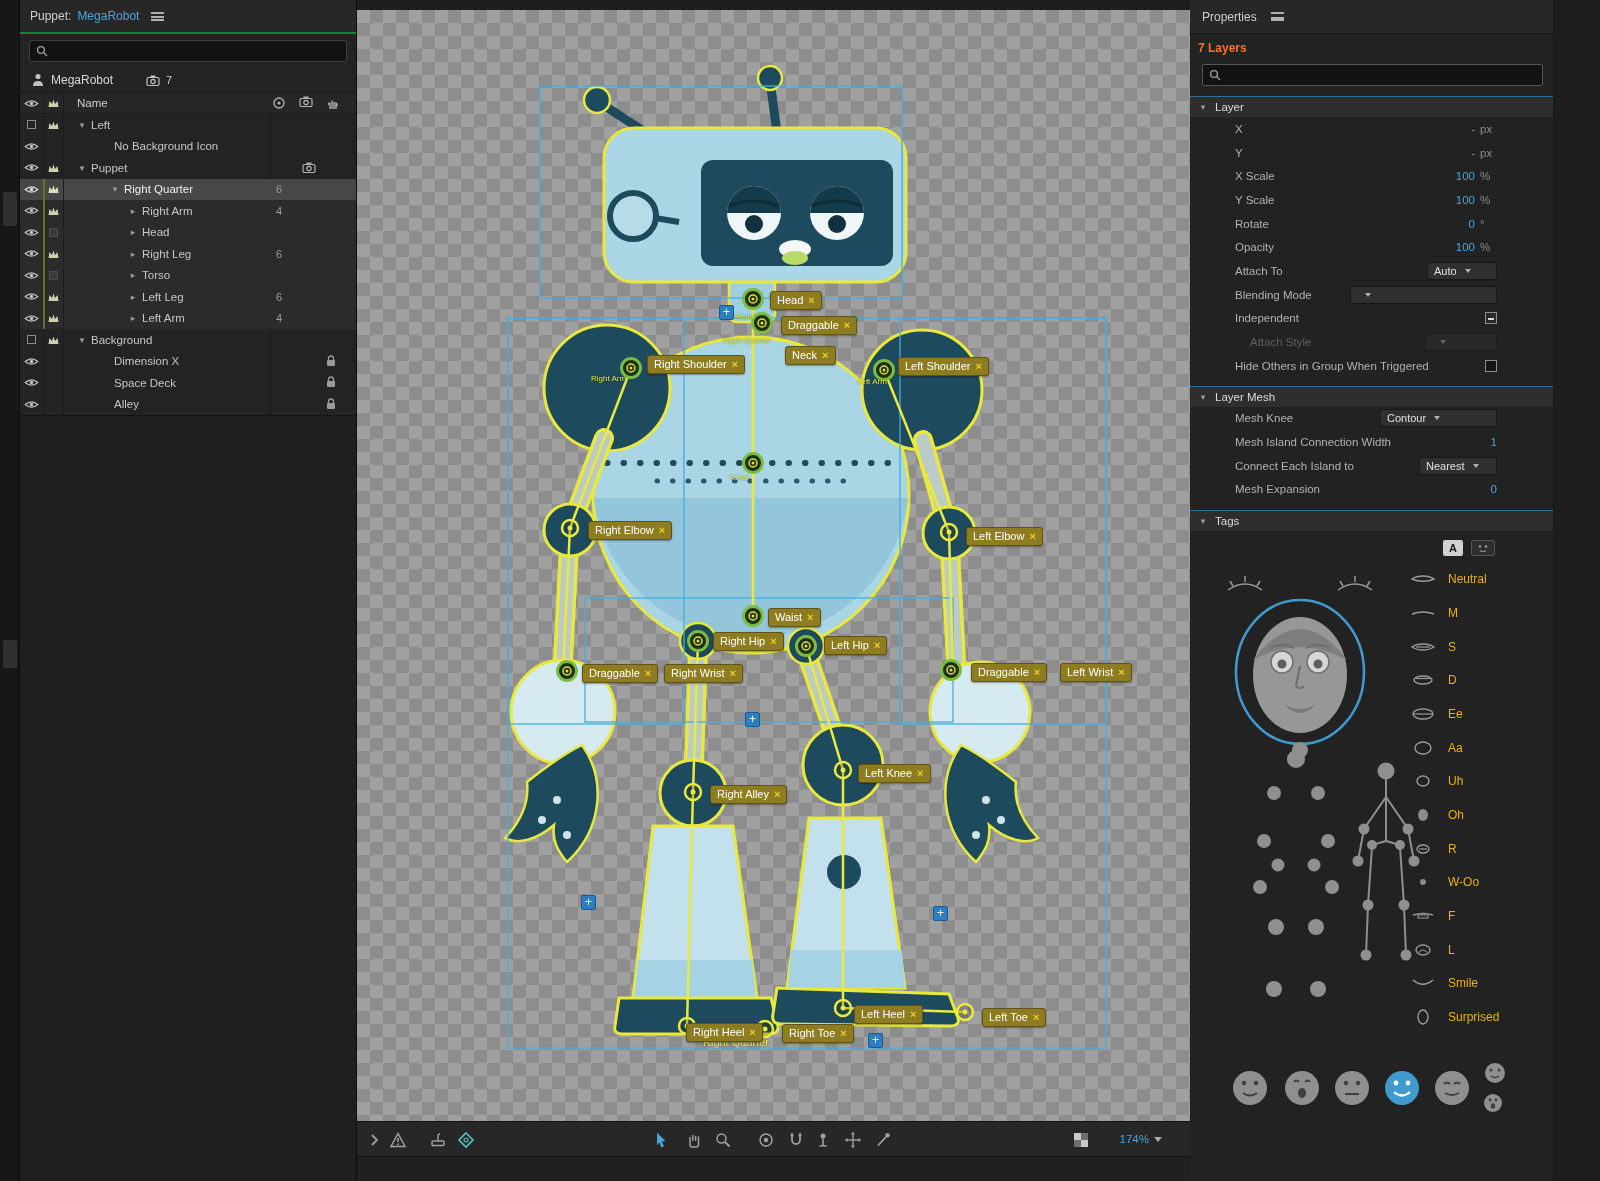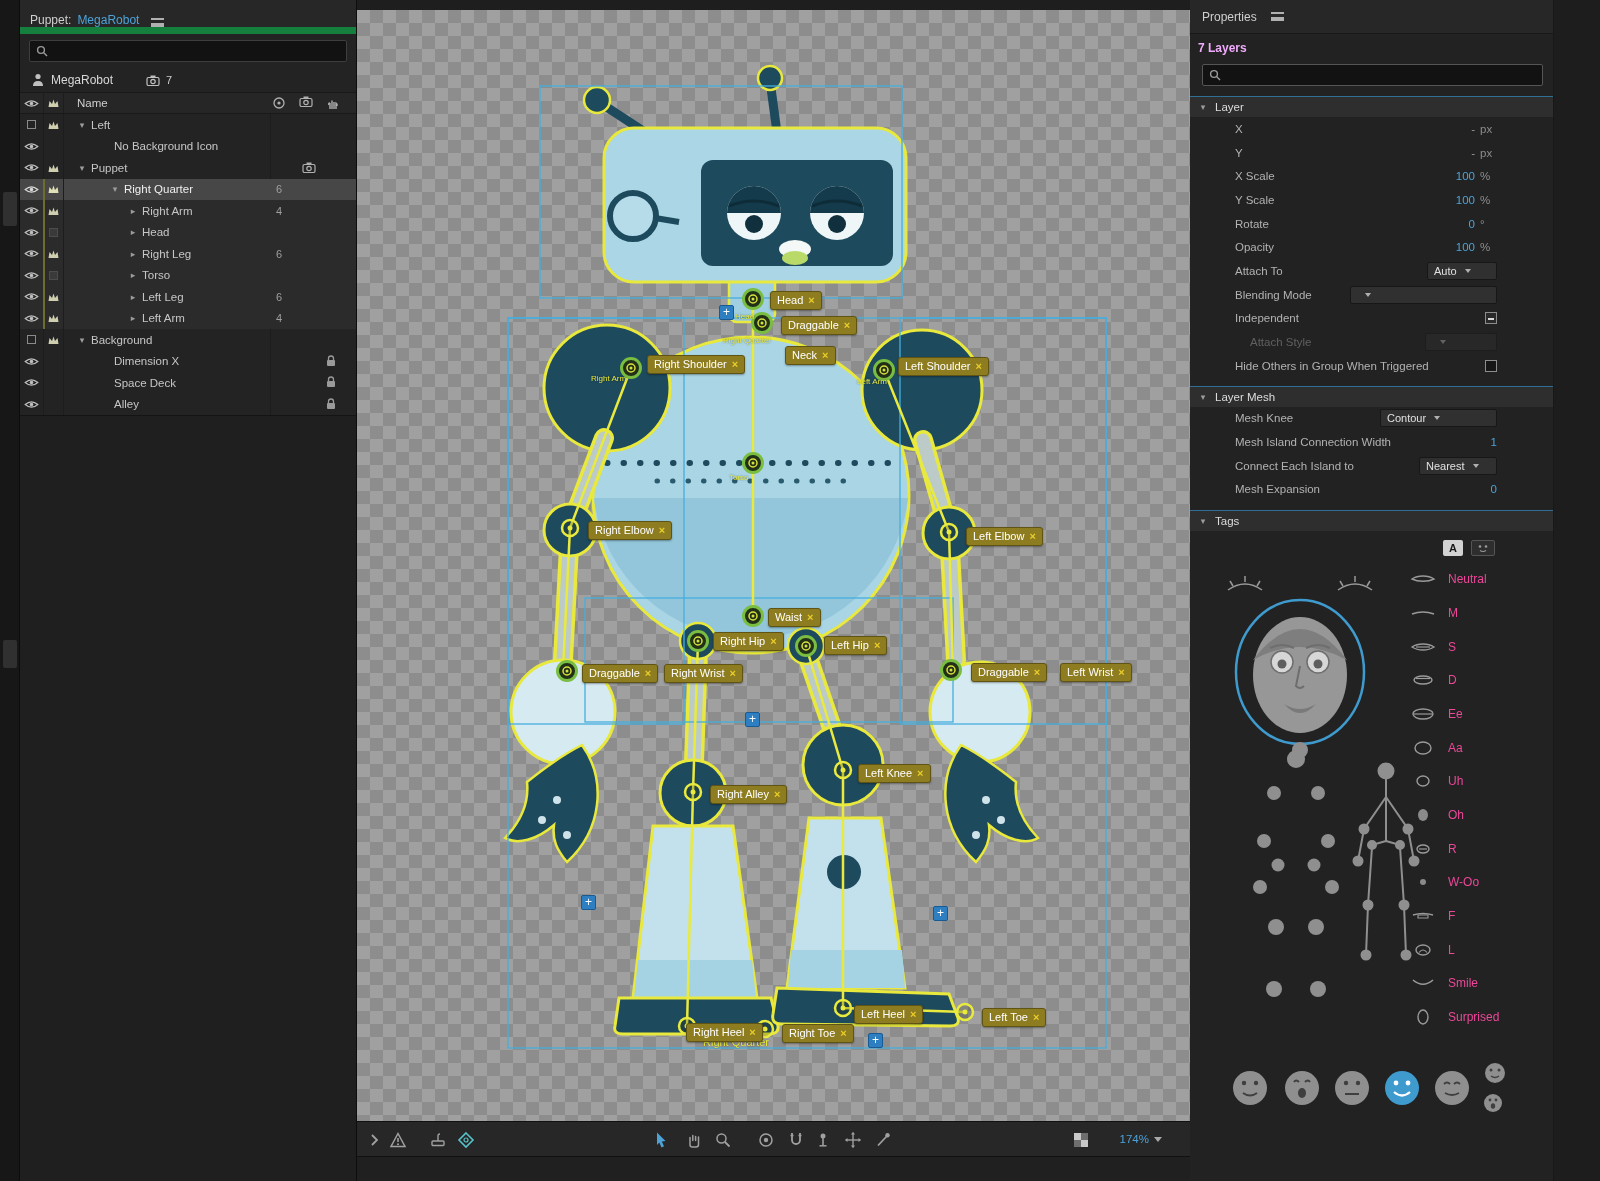--- a/index.html
+++ b/index.html
@@ -6,21 +6,21 @@
 html,body{width:1600px;height:1181px}
 body{background:#1e1e1e;font-family:"Liberation Sans",sans-serif;overflow:hidden;color:#c8c8c8}
 .app{position:relative;width:1600px;height:1181px}
 
 
 .rail{position:absolute;left:0;top:0;width:20px;height:100%;background:#171717;border-right:1px solid #0c0c0c}
 .rail .rtab{position:absolute;left:3px;width:14px;background:#303030;border-radius:2px}
 
 
 .panel-left{position:absolute;left:20px;top:0;width:337px;height:100%;background:#232323;border-right:1px solid #0d0d0d}
-.phead{height:34px;display:flex;align-items:flex-end;gap:6px;padding:0 10px;background:#272727;border-bottom:7px solid #15803d;font-size:12px;color:#cfcfcf}
+.phead{height:34px;display:flex;align-items:center;gap:6px;padding:0 10px;background:#272727;border-bottom:2px solid #15803d;font-size:12px;color:#cfcfcf}
 .blue{color:#4da3d8}
 .menu{width:13px;height:9px;border-top:2px solid #b0b0b0;border-bottom:2px solid #b0b0b0;position:relative;margin-left:6px}
 .menu::after{content:"";position:absolute;left:0;right:0;top:2.5px;height:2px;background:#b0b0b0}
 .search{height:22px;margin:6px 9px;background:#121212;border:1px solid #3e3e3e;border-radius:2px;display:flex;align-items:center;gap:6px;padding:0 6px}
 .search input{flex:1;background:transparent;border:none;outline:none;color:#ddd;font-size:11px;font-family:inherit}
 .rootrow{height:24px;display:flex;align-items:center;gap:7px;padding:0 12px;font-size:12px;color:#d8d8d8}
 .badge{font-size:11px;color:#cfcfcf;margin-left:2px}
 .camgrp{display:flex;align-items:center;gap:4px;margin-left:26px}
 .namerow{position:relative;height:22px;display:flex;align-items:center;background:#262626;border-top:1px solid #191919;border-bottom:1px solid #191919;font-size:11.5px;color:#cfcfcf}
 .hicon{position:absolute;top:3px}
@@ -58,21 +58,21 @@
 .cbottom{position:absolute;bottom:0;left:0;right:0;height:24px;background:#202020}
 .ticon{position:absolute;top:9px;width:18px;height:18px}
 .zoom{position:absolute;right:28px;top:11px;display:flex;align-items:center;gap:5px;color:#4da3d8;font-size:11.5px}
 .zarr{border-left:4px solid transparent;border-right:4px solid transparent;border-top:5px solid #a8a8a8}
 
 
 .props{position:absolute;left:1190px;top:0;width:410px;height:100%;background:#222}
 .pgutter{position:absolute;top:0;right:0;width:47px;height:100%;background:#1d1d1d;border-left:1px solid #181818}
 .pcontent{position:absolute;left:0;top:0;width:363px;height:100%}
 .prophead{height:34px;display:flex;align-items:center;gap:8px;padding:0 12px;background:#272727;border-bottom:1px solid #181818;font-size:12px;color:#cfcfcf}
-.playcount{height:28px;display:flex;align-items:center;padding:0 8px;font-size:12px;color:#f0abfc;font-weight:bold}
+.playcount{height:28px;display:flex;align-items:center;padding:0 8px;font-size:12px;color:#f97316;font-weight:bold}
 .psearch{height:22px;margin:2px 10px 10px 12px;background:#121212;border:1px solid #555;border-radius:2px;display:flex;align-items:center;gap:6px;padding:0 6px}
 .psearch input{flex:1;background:transparent;border:none;outline:none;color:#ddd;font-size:11px;font-family:inherit}
 .sec{height:21px;background:#2e2e2e;border-top:1px solid #2f6f96;display:flex;align-items:center;gap:7px;padding:0 8px;font-size:11.5px;color:#dcdcdc}
 .secgap{height:8px}.secgap2{height:9px}
 .prow{height:23.7px;display:flex;align-items:center;padding:0 56px 0 45px;font-size:11.5px;color:#b2b2b2}
 .plab{white-space:nowrap}
 .plab.dis{color:#606060}
 .prow.sub{padding-left:60px}
 .pright{margin-left:auto;display:flex;align-items:center}
 .pval{color:#4da3d8;text-align:right}
@@ -84,21 +84,21 @@
 .w147{width:147px}.w70{width:70px}.w117{width:117px}.w78{width:78px}.w72{width:72px}
 .cb{width:12px;height:12px;background:#161616;border:1px solid #8d8d8d;position:relative}
 .cb.ind{background:#2a2a2a}
 .cb.ind::after{content:"";position:absolute;left:2px;right:2px;top:4.5px;height:2px;background:#d8d8d8}
 .tagbtns{display:flex;gap:8px;margin:9px 0 0 253px;height:16px}
 .abtn{width:20px;height:16px;background:#d2d2d2;color:#1a1a1a;font-weight:700;font-size:11px;text-align:center;line-height:16px;border-radius:2px}
 .fbtn{width:24px;height:16px;background:#2e2e2e;border:1px solid #555;border-radius:2px;display:flex;align-items:center;justify-content:center}
 .tagsbody{position:relative;height:612px;margin-top:4px}
 .facesvg{position:absolute;left:10px;top:0}
 .vlist{position:absolute;left:218px;top:2px;width:144px}
-.vrow{height:33.7px;display:flex;align-items:center;gap:10px;color:#ec4899;font-size:12px}
+.vrow{height:33.7px;display:flex;align-items:center;gap:10px;color:#eab308;font-size:12px}
 .vicon{width:30px;display:flex;justify-content:center}
 .skel{position:absolute;left:28px;top:185px}
 .facesrow{position:absolute;left:40px;top:500px}
 </style>
 </head>
 <body>
 
 <div class="app">
 
   <div class="rail">

